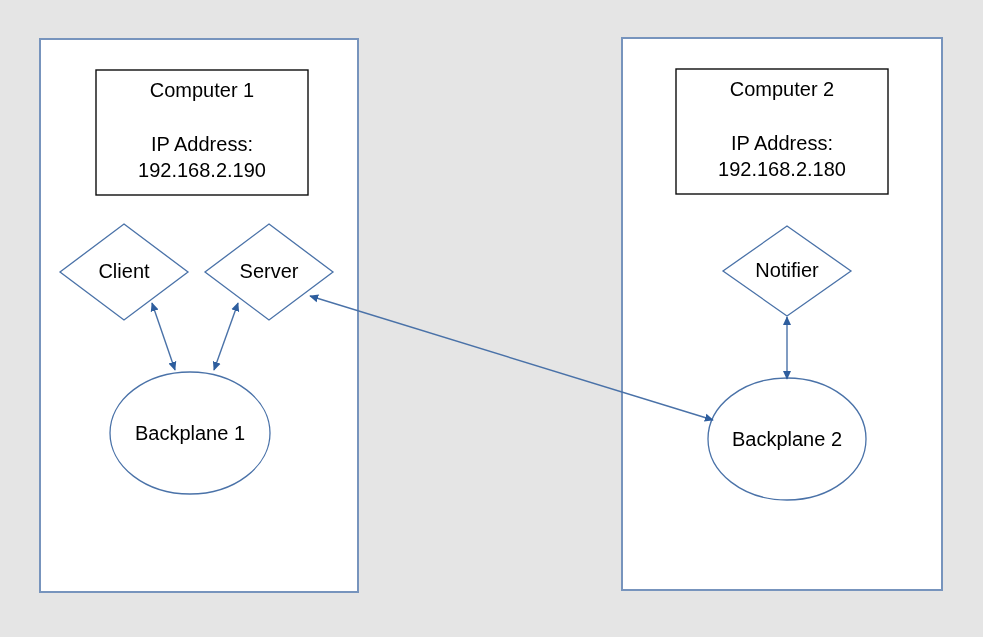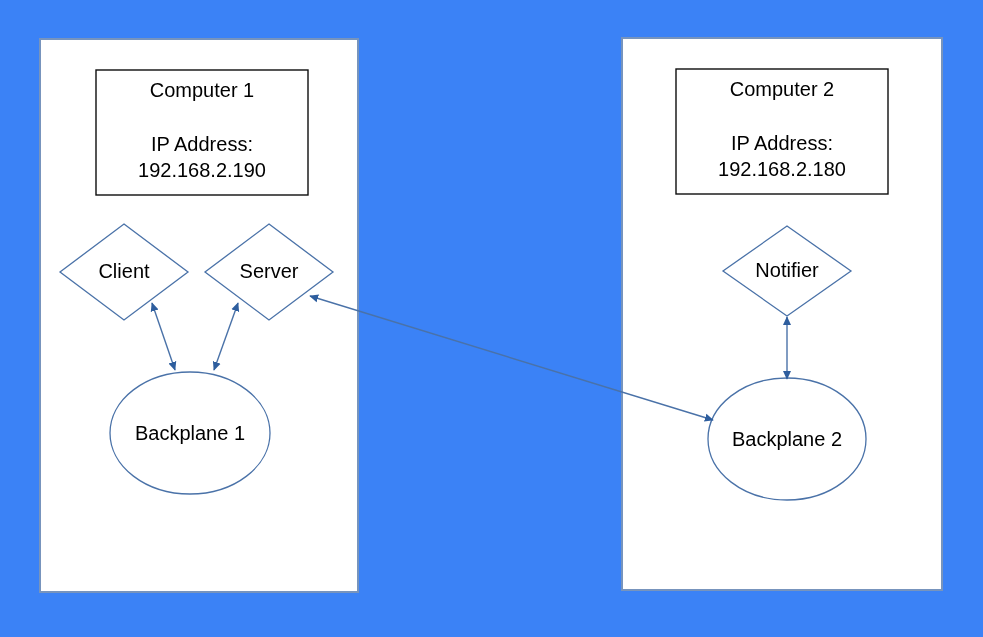--- a/index.html
+++ b/index.html
@@ -8,21 +8,21 @@
     padding: 0;
     background: #ffffff;
   }
   body {
     font-family: "Liberation Sans", sans-serif;
   }
   #diagram-root {
     position: relative;
     width: 983px;
     height: 637px;
-    background: #3b82f6;
+    background: #e5e5e5;
     overflow: hidden;
   }
   #diagram-svg {
     position: absolute;
     top: 0;
     left: 0;
     width: 983px;
     height: 637px;
   }
   .shape-label {

